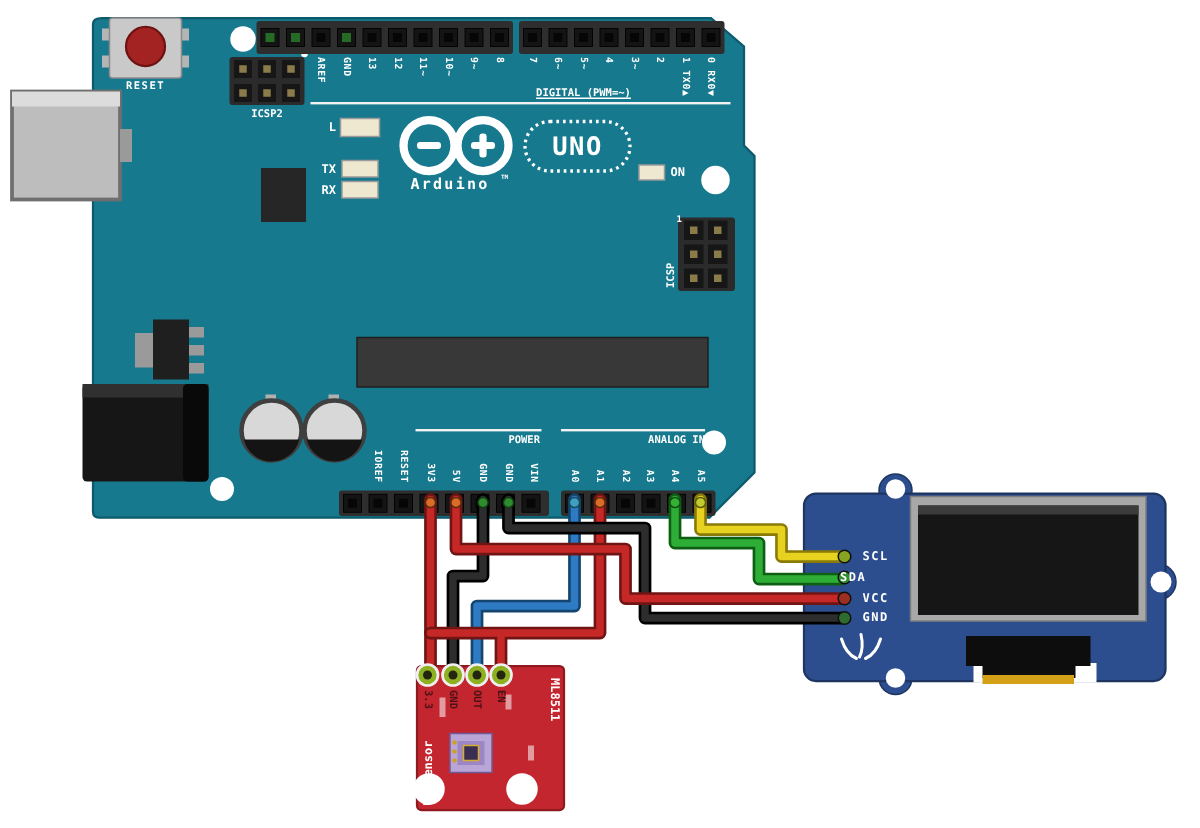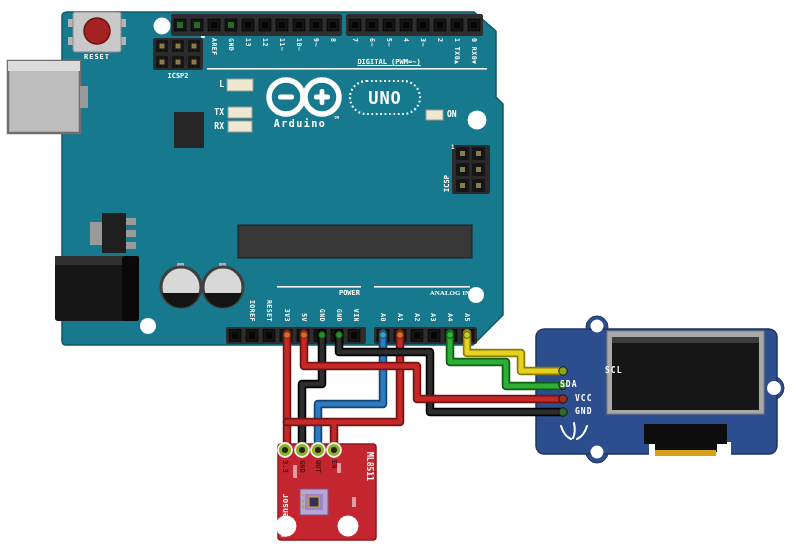--- a/index.html
+++ b/index.html
@@ -307,21 +307,21 @@
   <div class="lbl ctr" style="left:156px;top:72px;width:44px;">ICSP2</div>
   <div class="lbl rgt" style="left:212px;top:80px;width:12px;font-size:8px;">L</div>
   <div class="lbl rgt" style="left:202px;top:108px;width:22px;font-size:8px;">TX</div>
   <div class="lbl rgt" style="left:202px;top:122px;width:22px;font-size:8px;">RX</div>
   <div class="lbl" style="left:447px;top:110px;font-size:8px;">ON</div>
   <div class="lbl ctr" style="left:266px;top:118px;width:68px;font-size:10px;letter-spacing:1.5px;">Arduino</div>
   <div class="lbl" style="left:334px;top:115px;font-size:4px;">TM</div>
   <div class="lbl ctr" style="left:350px;top:88px;width:70px;font-size:17px;letter-spacing:1px;">UNO</div>
   <div class="lbl ctr" style="left:329px;top:58px;width:120px;text-decoration:underline;">DIGITAL (PWM=~)</div>
   <div class="lbl rgt" style="left:300px;top:289px;width:60px;">POWER</div>
-  <div class="lbl rgt" style="left:400px;top:289px;width:70px;font-family:Liberation Serif, serif;">ANALOG IN</div>
+  <div class="lbl rgt" style="left:400px;top:289px;width:70px;">ANALOG IN</div>
   <div class="lbl" style="left:451px;top:143px;font-size:6px;">1</div>
   <div class="lbl rn90" style="left:443px;top:192px;width:42px;">ICSP</div>
 
   <div class="lbl r90 pinlbl" style="left:218px;top:38px;width:30px;">AREF</div>
   <div class="lbl r90 pinlbl" style="left:235px;top:38px;width:30px;">GND</div>
   <div class="lbl r90 pinlbl" style="left:252px;top:38px;width:30px;">13</div>
   <div class="lbl r90 pinlbl" style="left:269px;top:38px;width:30px;">12</div>
   <div class="lbl r90 pinlbl" style="left:286px;top:38px;width:30px;">11~</div>
   <div class="lbl r90 pinlbl" style="left:303px;top:38px;width:30px;">10~</div>
   <div class="lbl r90 pinlbl" style="left:320px;top:38px;width:30px;">9~</div>
@@ -351,17 +351,17 @@
   <div class="lbl r90 rgt pinlbl" style="left:454px;top:306px;width:16px;">A4</div>
   <div class="lbl r90 rgt pinlbl" style="left:471px;top:306px;width:16px;">A5</div>
 
   <div class="lbl rn90" style="left:281px;top:537px;width:88px;font-size:8px;">UV Sensor</div>
   <div class="lbl r90" style="left:374px;top:452px;width:80px;font-size:8px;">ML8511</div>
   <div class="lbl r90 dark" style="left:289px;top:460px;width:24px;">3.3</div>
   <div class="lbl r90 dark" style="left:306px;top:460px;width:24px;">GND</div>
   <div class="lbl r90 dark" style="left:322px;top:460px;width:24px;">OUT</div>
   <div class="lbl r90 dark" style="left:338px;top:460px;width:24px;">EN</div>
 
-  <div class="lbl" style="left:605px;top:366px;font-size:8px;letter-spacing:1px;">SCL</div>
+  <div class="lbl" style="left:575px;top:366px;font-size:8px;letter-spacing:1px;">SCL</div>
   <div class="lbl" style="left:560px;top:380px;font-size:8px;letter-spacing:1px;">SDA</div>
   <div class="lbl" style="left:575px;top:394px;font-size:8px;letter-spacing:1px;">VCC</div>
   <div class="lbl" style="left:575px;top:407px;font-size:8px;letter-spacing:1px;">GND</div>
 </div>
 
 </body></html>

